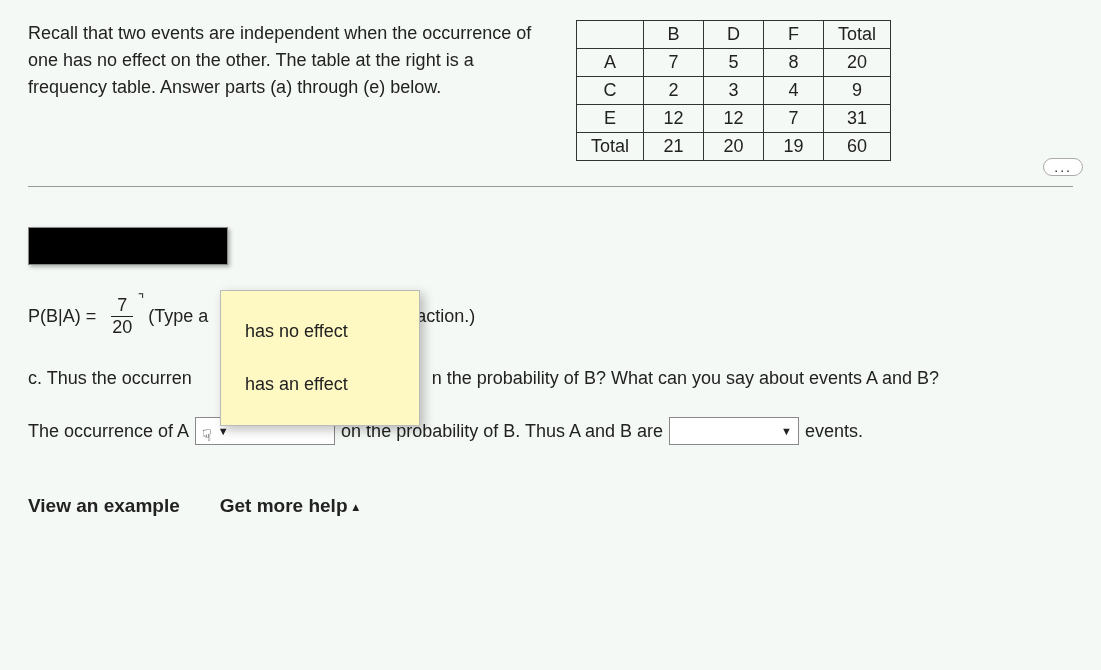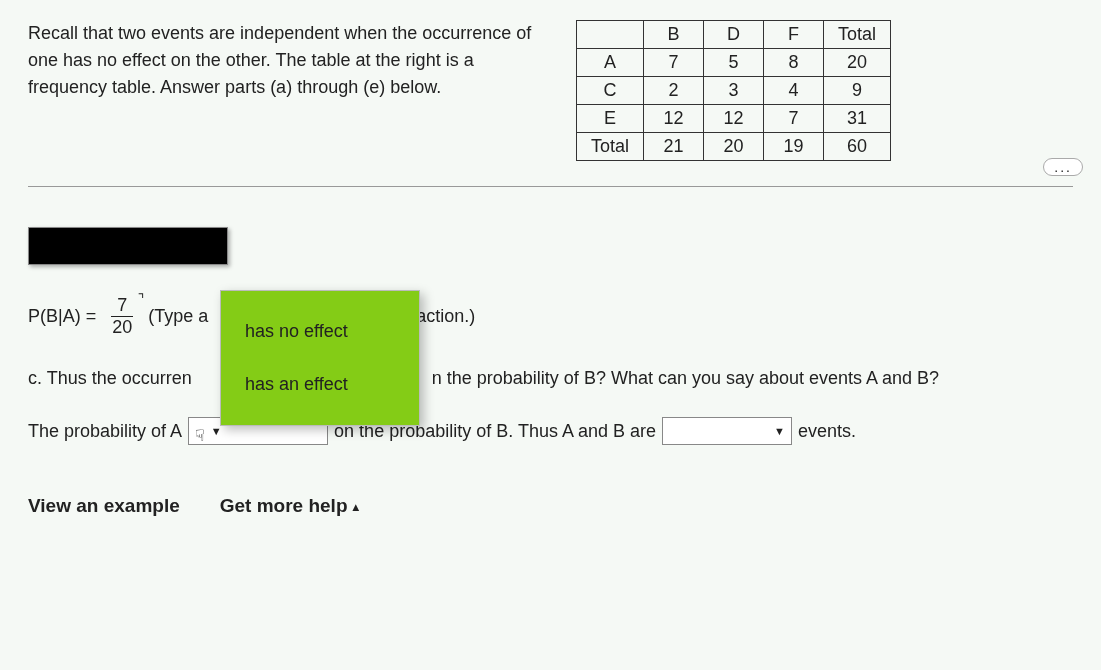--- a/index.html
+++ b/index.html
@@ -79,21 +79,21 @@
 .fraction .den { padding: 0 6px; }
 .fraction .tick {
   position: absolute;
   top: -4px; right: -6px;
   font-size: 14px;
 }
 .dropdown-popup {
   position: absolute;
   left: 220px;
   top: 290px;
-  background: #84cc16;
+  background: #fef9c3;
   border: 1px solid #bbb;
   box-shadow: 4px 4px 10px rgba(0,0,0,0.25);
   padding: 14px 20px;
   width: 200px;
 }
 .dropdown-popup .option {
   padding: 16px 4px;
   cursor: pointer;
 }
 .answer-line {
@@ -203,21 +203,21 @@
   <div class="option">has an effect</div>
 </div>
 
 <div class="part-c-line">
   <span>c. Thus the occurren</span>
   <span style="display:inline-block;width:230px"></span>
   <span>n the probability of B? What can you say about events A and B?</span>
 </div>
 
 <div class="answer-line">
-  <span>The probability of A</span>
+  <span>The occurrence of A</span>
   <span class="select-box select-wide">
     <span class="cursor-hand">☟</span>
     <span class="arrow">▼</span>
   </span>
   <span>on the probability of B. Thus A and B are</span>
   <span class="select-box select-small">
     <span style="flex:1"></span>
     <span class="arrow">▼</span>
   </span>
   <span>events.</span>

